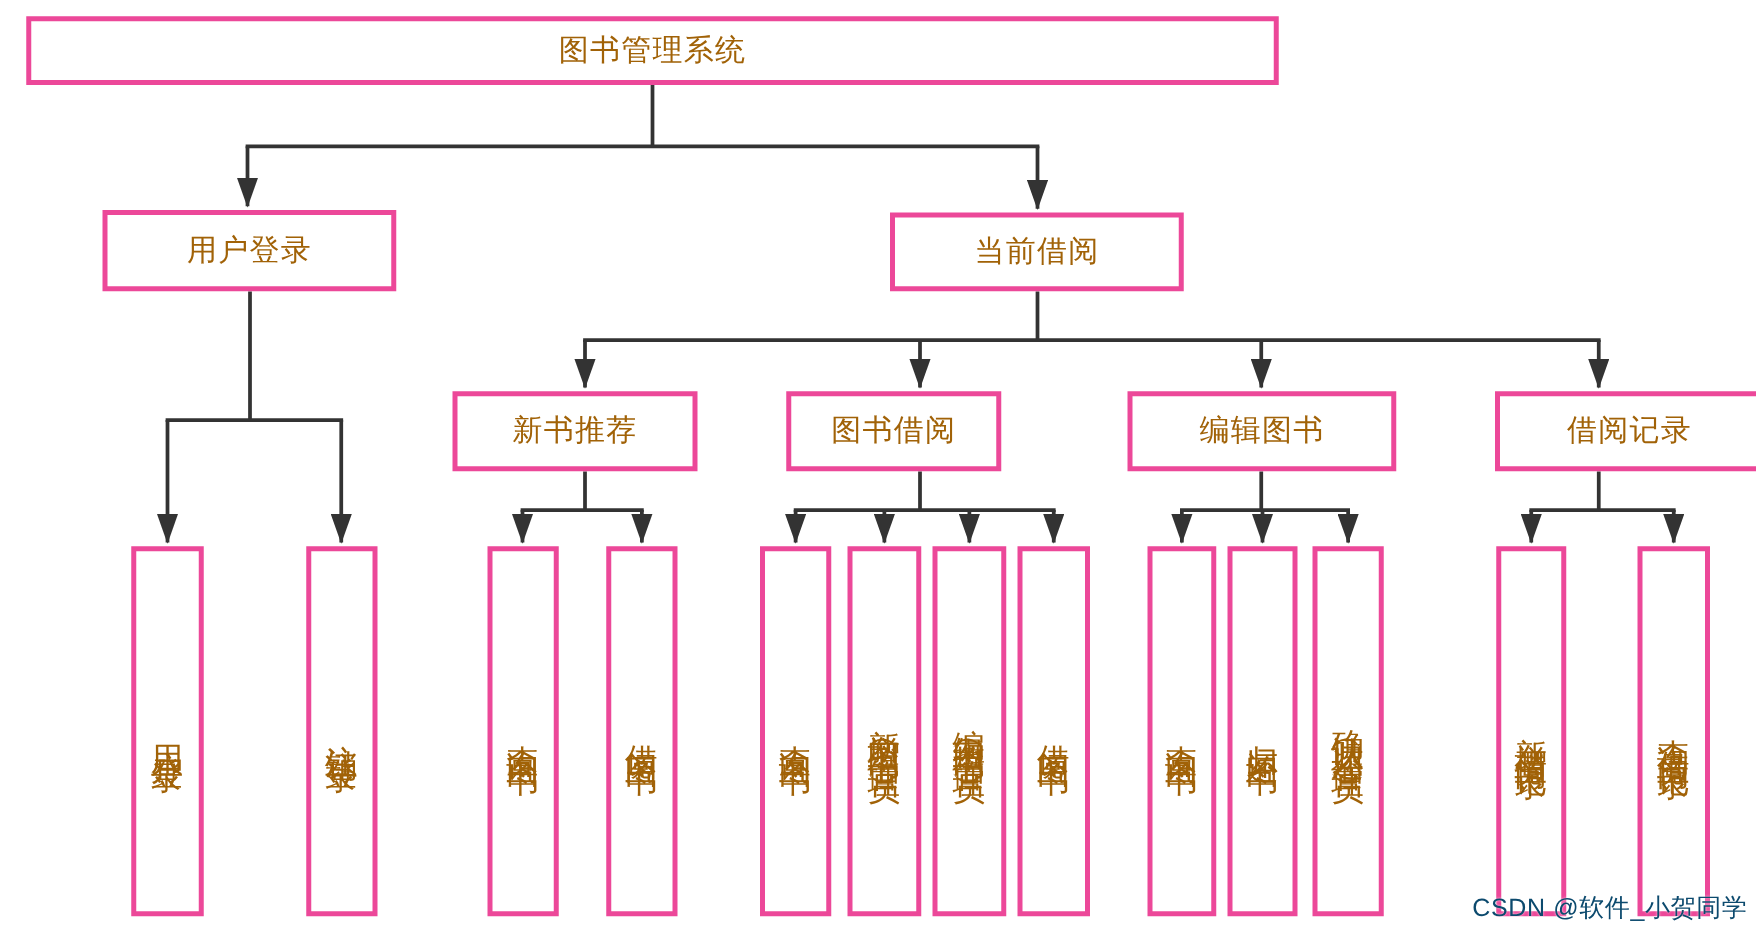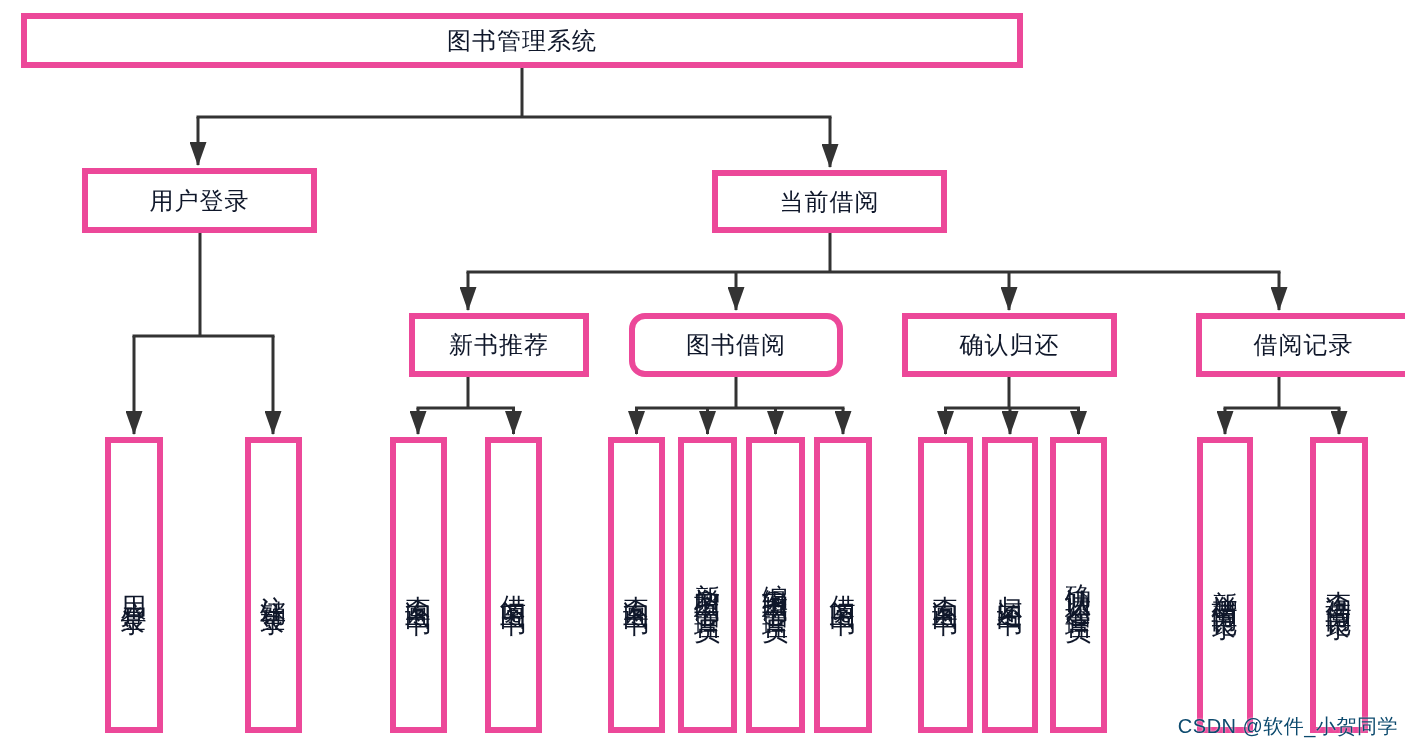--- a/index.html
+++ b/index.html
@@ -8,23 +8,23 @@
     width: 1405px; height: 747px;
     background: #ffffff;
     font-family: "Liberation Sans", sans-serif;
     position: relative;
     overflow: hidden;
   }
   .stage { position: absolute; left: 0; top: 0; width: 1405px; height: 747px; }
   .connectors { position: absolute; left: 0; top: 0; z-index: 1; }
   .box, .vbox {
     position: absolute;
-    border: 6px solid #ec4899;
+    border: 4px solid #ec4899;
     background: #ffffff;
-    color: #0f172a;
+    color: #a16207;
     display: flex;
     align-items: center;
     justify-content: center;
     z-index: 2;
     line-height: 1;
   }
   .box { font-size: 24px; letter-spacing: 1px; }
   .vbox {
     font-size: 26px;
     writing-mode: vertical-rl;
@@ -102,23 +102,23 @@
         <line x1="1339" y1="408" x2="1339" y2="434" marker-end="url(#arrowhead)"></line>
       </g>
     </g>
   </svg>
 
   <div class="box" style="left:21px; top:13px; width:1002px; height:55px;">图书管理系统</div>
 
   <div class="box" style="left:82px; top:168px; width:235px; height:65px;">用户登录</div>
   <div class="box" style="left:712px; top:170px; width:235px; height:63px;">当前借阅</div>
 
-  <div class="box" style="left:362px; top:313px; width:180px; height:64px;margin-left:47px;">新书推荐</div>
-  <div class="box" style="left:629px; top:313px; width:214px; height:64px;border-radius:16px;">图书借阅</div>
-  <div class="box" style="left:902px; top:313px; width:215px; height:64px;">确认归还</div>
+  <div class="box" style="left:362px; top:313px; width:196px; height:64px;">新书推荐</div>
+  <div class="box" style="left:629px; top:313px; width:172px; height:64px;">图书借阅</div>
+  <div class="box" style="left:902px; top:313px; width:215px; height:64px;">编辑图书</div>
   <div class="box" style="left:1172px; top:313px; width:215px; height:64px;margin-left:24px;">借阅记录</div>
 
   <div class="vbox" style="left:105px; top:437px; width:58px; height:296px;">用户登录</div>
   <div class="vbox" style="left:245px; top:437px; width:57px; height:296px;">注销登录</div>
 
   <div class="vbox" style="left:390px; top:437px; width:57px; height:296px;">查询图书</div>
   <div class="vbox" style="left:485px; top:437px; width:57px; height:296px;">借阅图书</div>
 
   <div class="vbox" style="left:608px; top:437px; width:57px; height:296px;">查询图书</div>
   <div class="vbox" style="left:678px; top:437px; width:59px; height:296px;">新增图书（管理员）</div>

